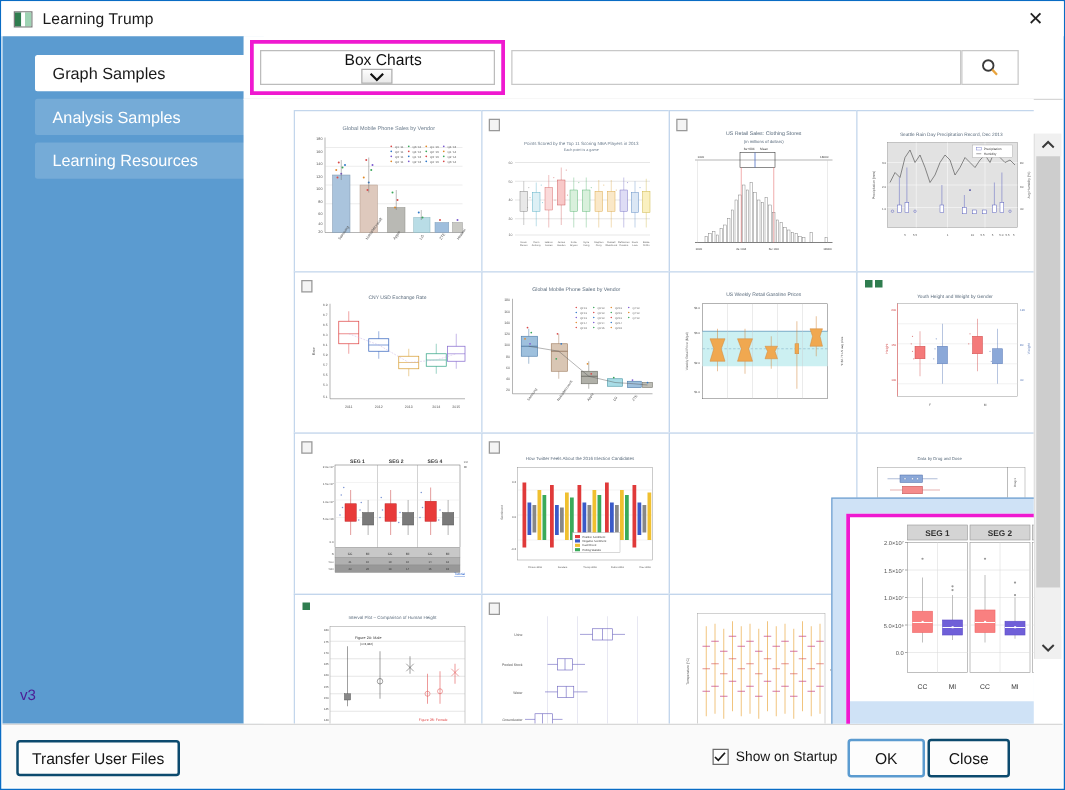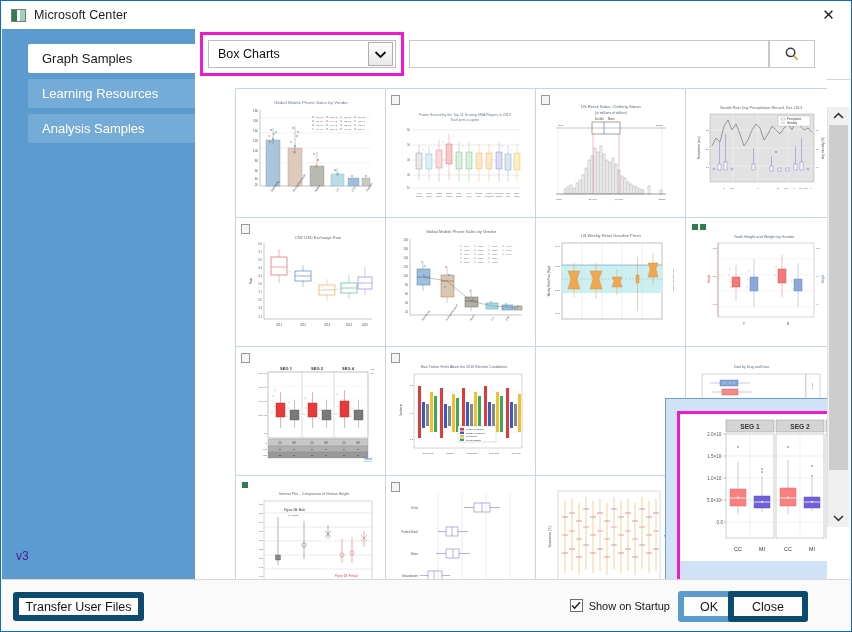--- a/index.html
+++ b/index.html
@@ -62,21 +62,21 @@
     position:absolute;left:0;top:0;right:0;height:50px;background:#fff;
     border-bottom:1px solid #d6d6d6;
   }
   .combo-highlight{
     position:absolute;left:5px;top:3px;width:204px;height:44px;
     border:3px solid #ef19d0;box-sizing:border-box;background:#fff;
   }
   .combo{
     position:absolute;left:13px;top:11px;width:188px;height:28px;
     border:1px solid #bcbcbc;background:#fff;box-sizing:border-box;
-    display:flex;align-items:center;
+    display:flex;align-items:center;flex-direction:column;
   }
   .combo-text{font-size:12.5px;color:#111;padding-left:9px;flex:1;}
   .combo-arrow{
     width:25px;height:24px;margin-right:2px;border:1px solid #adadad;
     background:linear-gradient(#fdfdfd,#e9e9e9);
     display:flex;align-items:center;justify-content:center;box-sizing:border-box;
   }
   .combo-arrow svg{display:block;}
   .searchfield{
     position:absolute;left:214px;top:11px;right:81px;height:28px;
@@ -136,28 +136,28 @@
   .vs-track{position:absolute;left:0;right:0;top:18px;bottom:18px;}
   .vs-thumb{
     position:absolute;left:1px;right:1px;top:0px;height:345px;background:#cdcdcd;
   }
   
   .footer{
     position:absolute;left:1px;right:1px;bottom:1px;height:51px;
     background:#fafafa;border-top:1px solid #d8d8d8;box-sizing:border-box;
   }
   .btn{
-    position:absolute;border:6px solid #0c4a6e;background:#fdfdfd;
+    position:absolute;border:2px solid #0c4a6e;background:#fdfdfd;
     border-radius:3px;font-size:12.5px;color:#151515;
     display:flex;align-items:center;justify-content:center;
     font-family:"Liberation Sans",sans-serif;box-sizing:border-box;
   }
   .btn-transfer{left:11px;top:12px;width:131px;height:29px;}
   .btn-ok{right:110px;top:11px;width:62px;height:31px;border-color:#5b9bd0;}
-  .btn-close{right:42px;top:11px;width:80px;height:31px;}
+  .btn-close{right:42px;top:11px;width:66px;height:31px;}
   .startup{
     position:absolute;right:180px;top:19px;display:flex;align-items:center;
     font-size:11px;color:#151515;
   }
   .chk{
     width:13px;height:13px;border:1px solid #6d6d6d;background:#fff;
     margin-right:6px;display:flex;align-items:center;justify-content:center;
     box-sizing:border-box;
   }
   .chk svg{display:block;}
@@ -166,33 +166,33 @@
 <body>
 
 <div class="window">
 
   <div class="titlebar">
     <div class="title-icon">
       <i class="ti-a"></i>
         <i class="ti-b"></i>
         <i class="ti-c"></i>
     </div>
-    <div class="title-text">Microsoft Center</div>
+    <div class="title-text">Learning Trump</div>
     <div class="close-btn">✕</div>
   </div>
 
   <div class="sidebar">
     <div class="tab active">
       <span>Graph Samples</span>
     </div>
     <div class="tab inactive">
-      <span>Learning Resources</span>
+      <span>Analysis Samples</span>
     </div>
     <div class="tab inactive">
-      <span>Analysis Samples</span>
+      <span>Learning Resources</span>
     </div>
     <div class="version">v3</div>
   </div>
 
   <div class="content">
 
     <div class="topbar">
       <div class="combo-highlight"></div>
       <div class="combo">
         <div class="combo-text">Box Charts</div>

